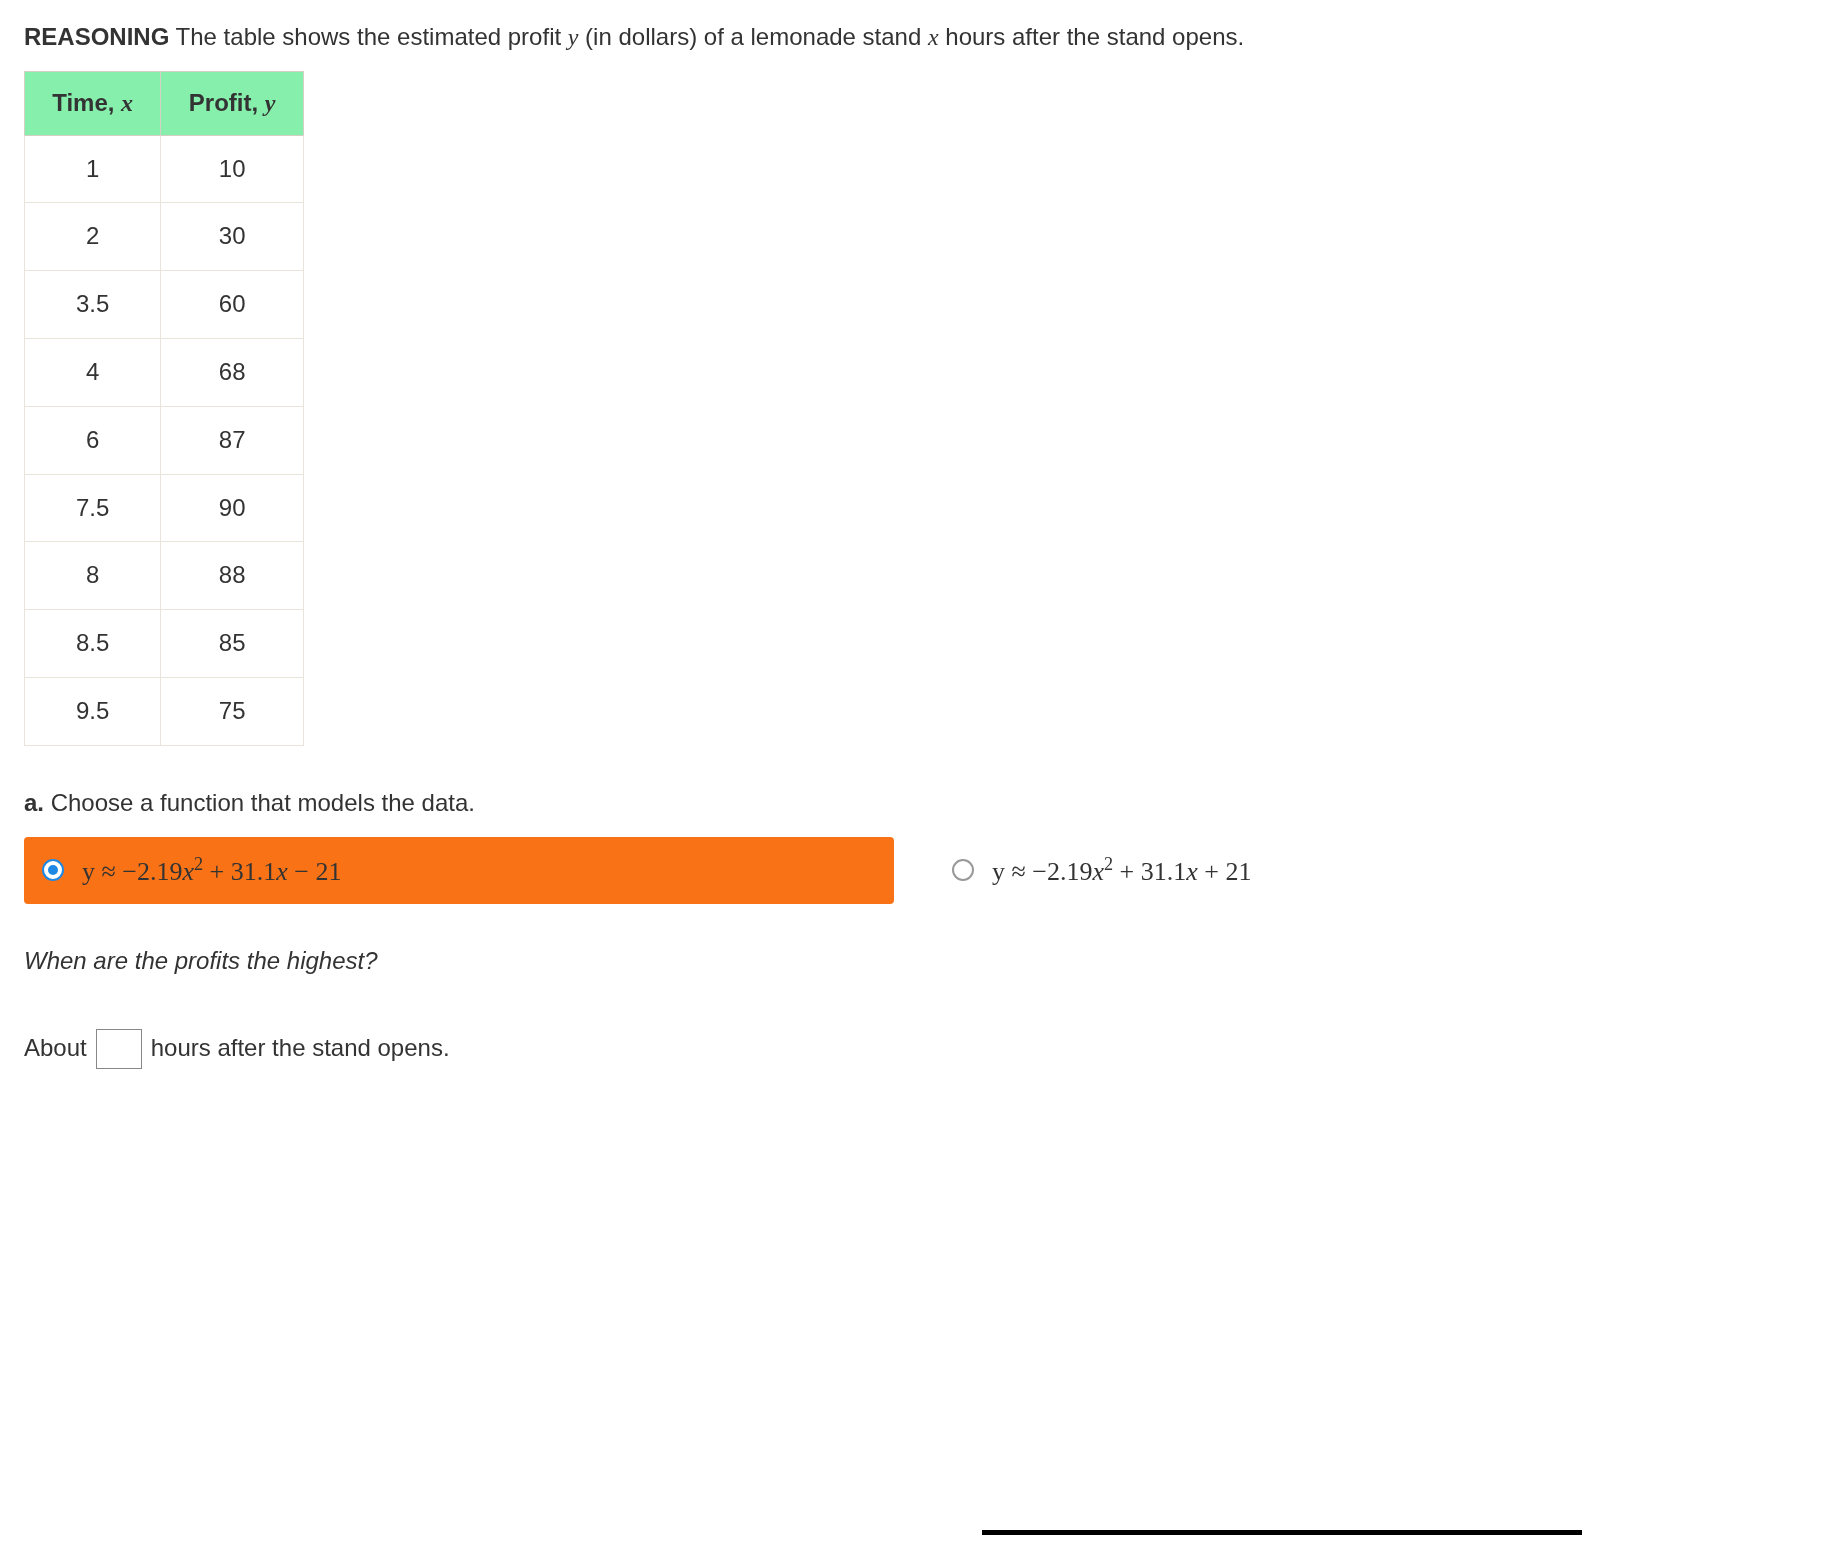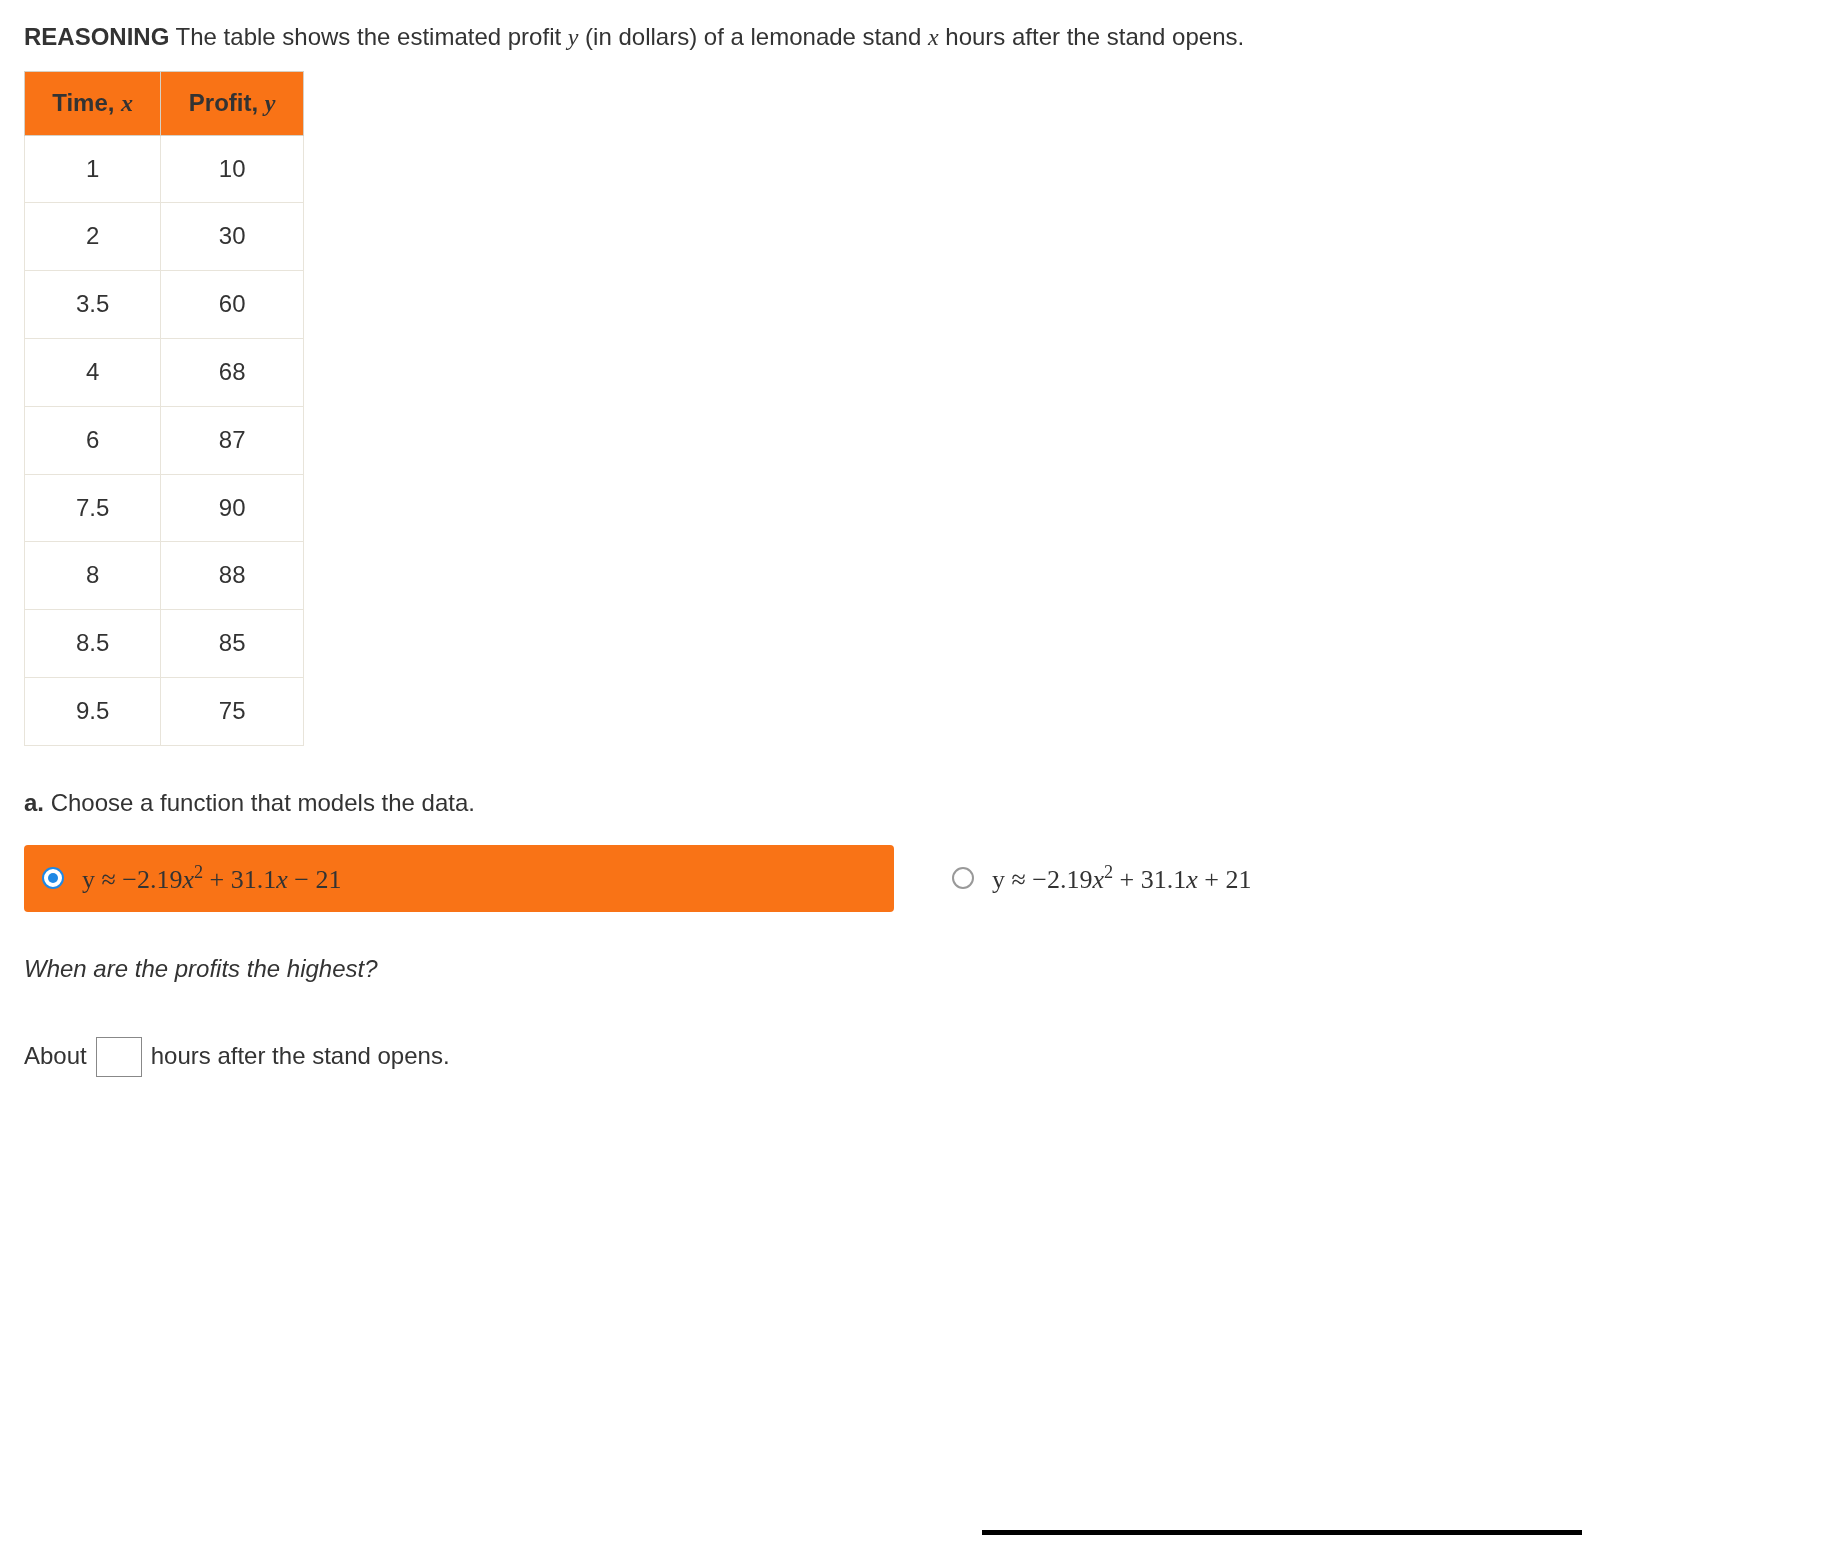--- a/index.html
+++ b/index.html
@@ -14,34 +14,34 @@
   }
   .problem-text { margin-bottom: 16px; }
   .problem-text .label { font-weight: bold; }
   .var { font-style: italic; font-family: 'Times New Roman', serif; }
   table.data-table {
     border-collapse: collapse;
     margin-bottom: 40px;
     width: 280px;
   }
   table.data-table th {
-    background: #f97316;
+    background: #86efac;
     border: 1px solid #d6d0c4;
     padding: 14px 20px;
     font-weight: bold;
     text-align: center;
   }
   table.data-table td {
     border: 1px solid #e8e4da;
     padding: 16px 8px;
     text-align: center;
     background: #fff;
   }
   .part-a-label { font-weight: bold; }
-  .part-a { margin-bottom: 24px; }
+  .part-a { margin-bottom: 16px; }
   .options {
     display: grid;
     grid-template-columns: 1fr 1fr;
     column-gap: 40px;
     row-gap: 24px;
     width: 100%;
     max-width: 1780px;
     margin-bottom: 40px;
   }
   .option {

